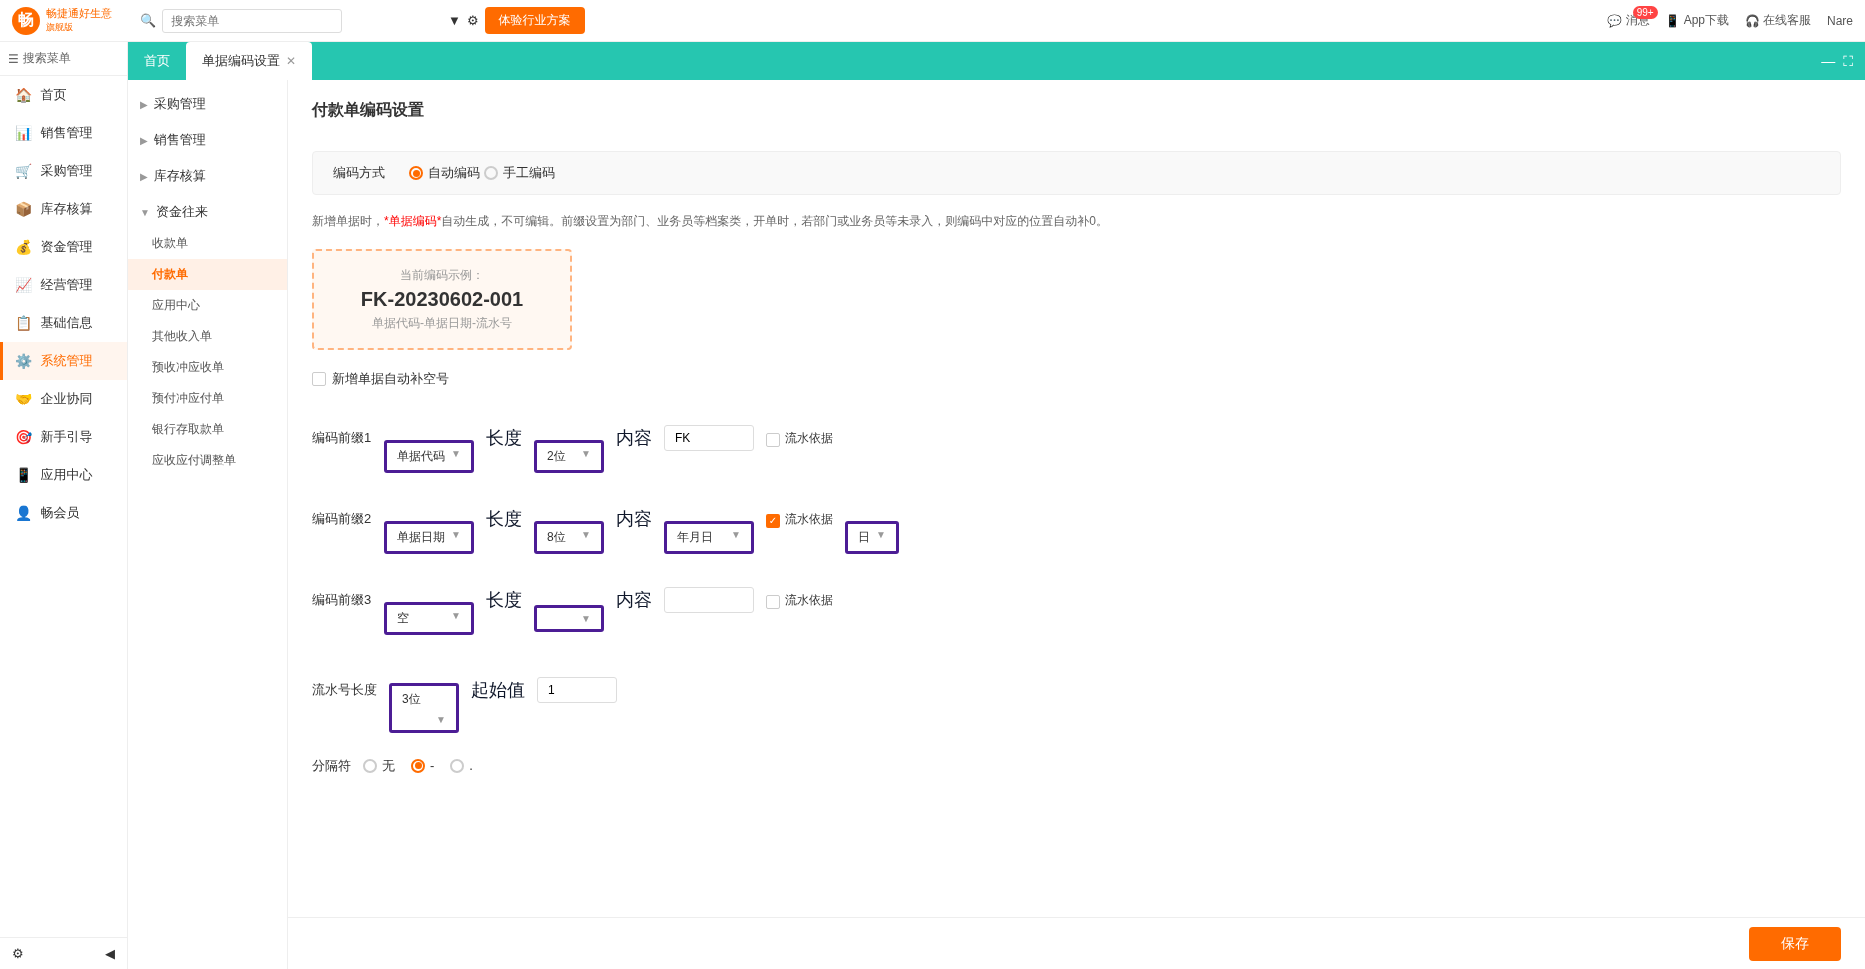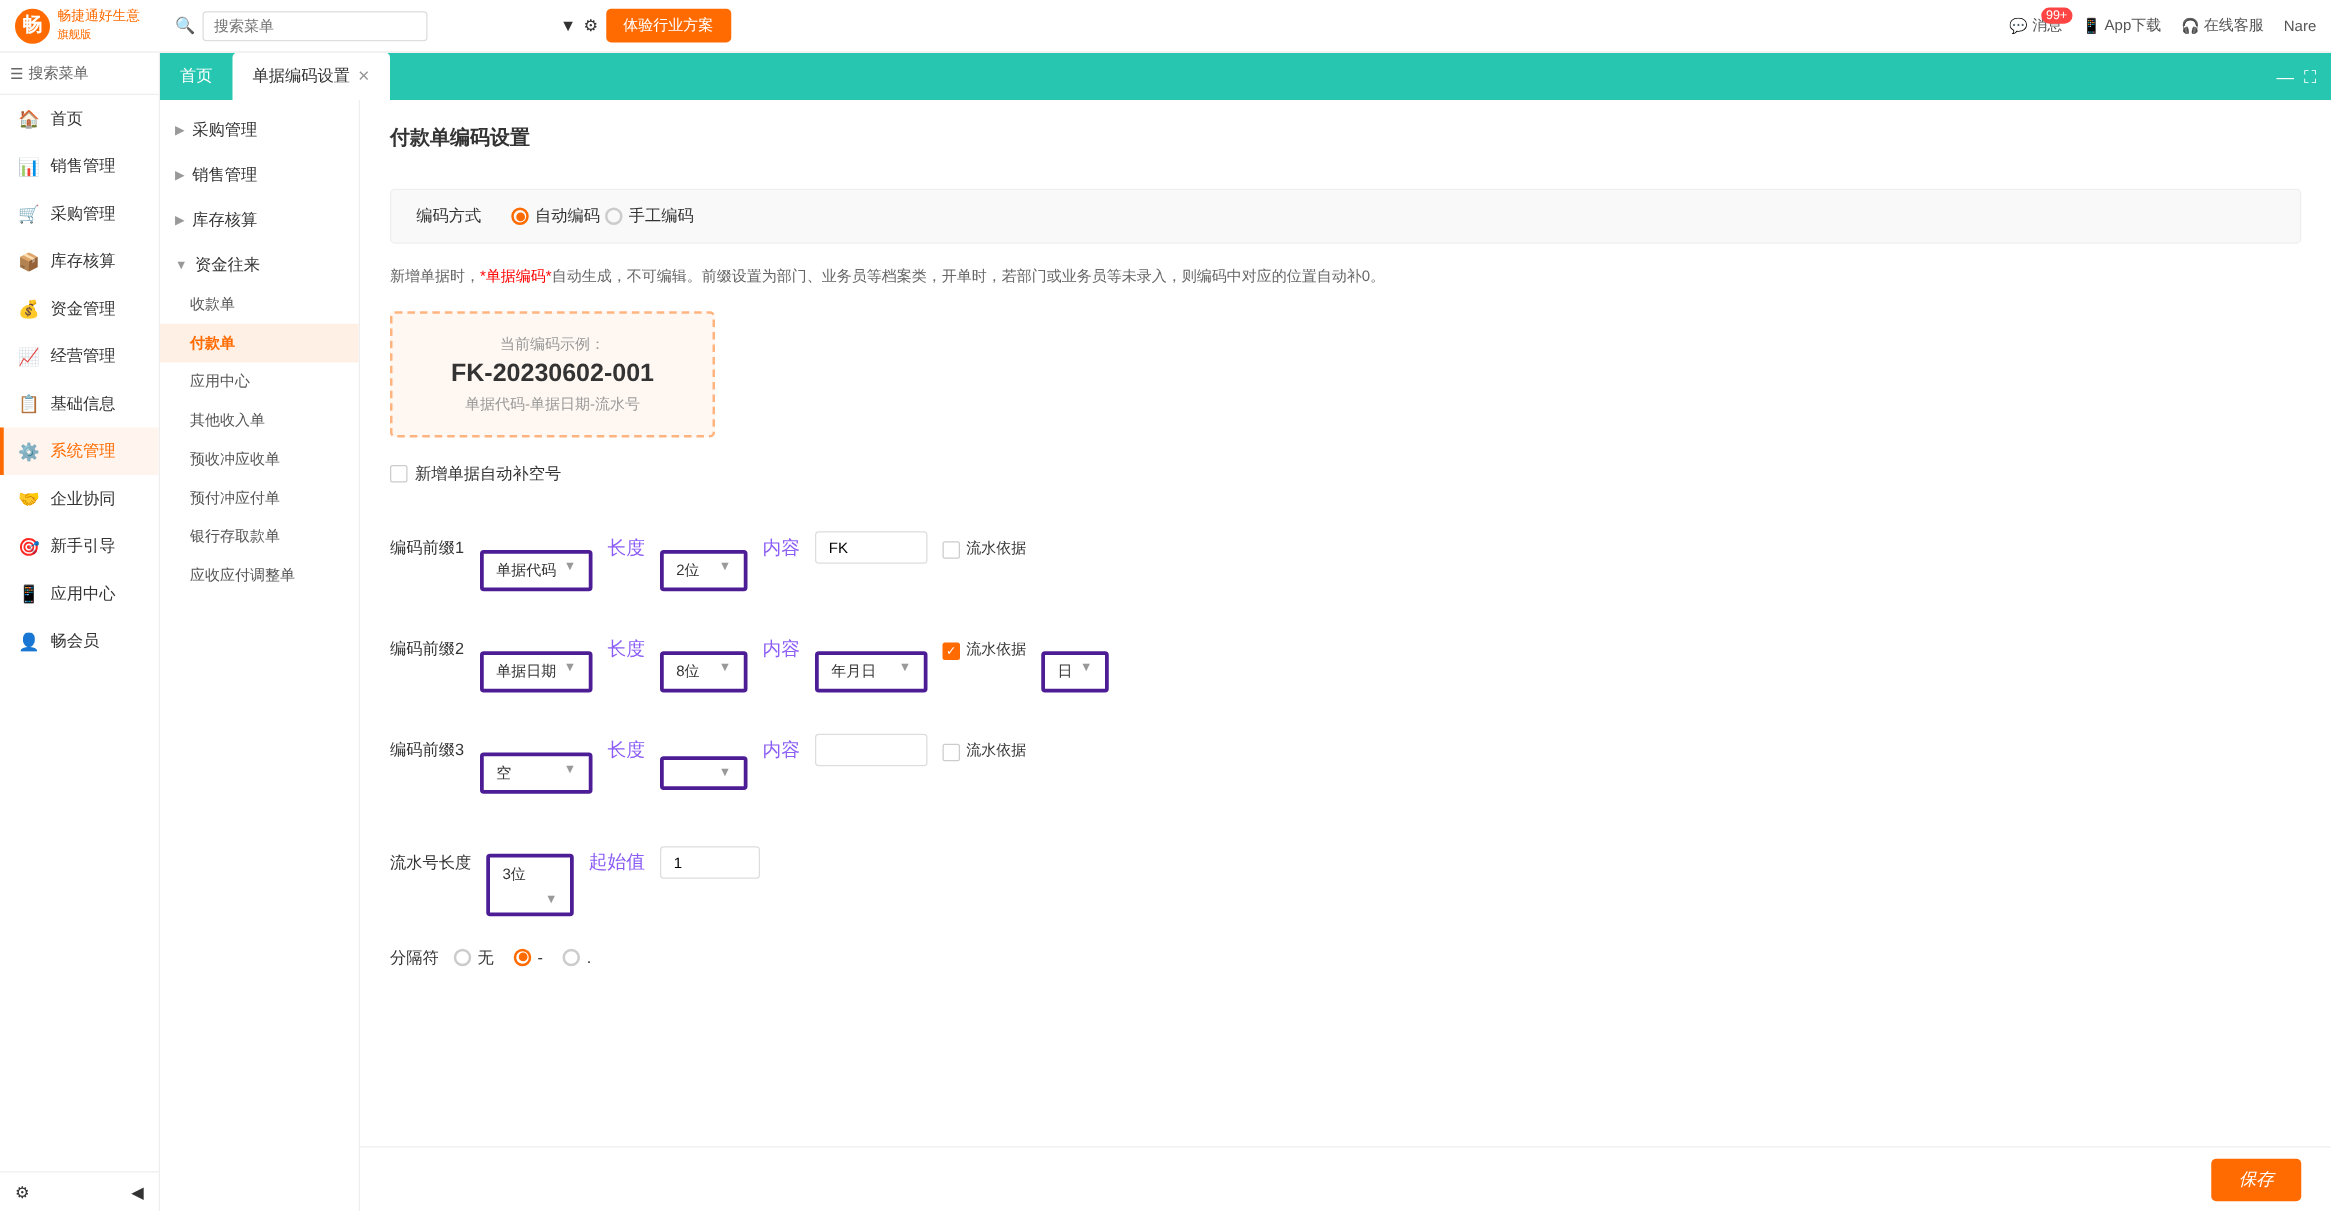--- a/index.html
+++ b/index.html
@@ -279,21 +279,21 @@
       background: #fff;
       display: flex;
       align-items: flex-start;
       gap: 6px;
       cursor: pointer;
       min-width: 90px;
       position: relative;
       margin-top: 36px;
     }
     .select-box .chevron { font-size: 10px; color: #999; margin-left: auto; }
-    .form-field-label { font-size: 15px; color: #8b5cf6; white-space: nowrap; }
+    .form-field-label { font-size: 18px; color: #0f172a; white-space: nowrap; }
     .content-input {
       border: 1px solid #ddd;
       border-radius: 3px;
       padding: 5px 10px;
       font-size: 12px;
       background: #fff;
       width: 90px;
     }
     .checkbox-inline {
       display: flex; align-items: flex-end; gap: 5px;
@@ -332,24 +332,23 @@
       align-items: center;
       justify-content: flex-end;
       padding: 0 24px;
       flex-shrink: 0;
     }
     .btn-save {
       background: #ff6b00;
       color: #fff;
       border: none;
       border-radius: 4px;
-      padding: 8px 22px;
+      padding: 8px 32px;
       font-size: 14px;
       cursor: pointer;
-      font-style: italic;
     }
 
     
     .sub-content {
       display: flex;
       flex: 1;
       overflow: hidden;
     }
     .sub-sidebar {
       width: 160px;

